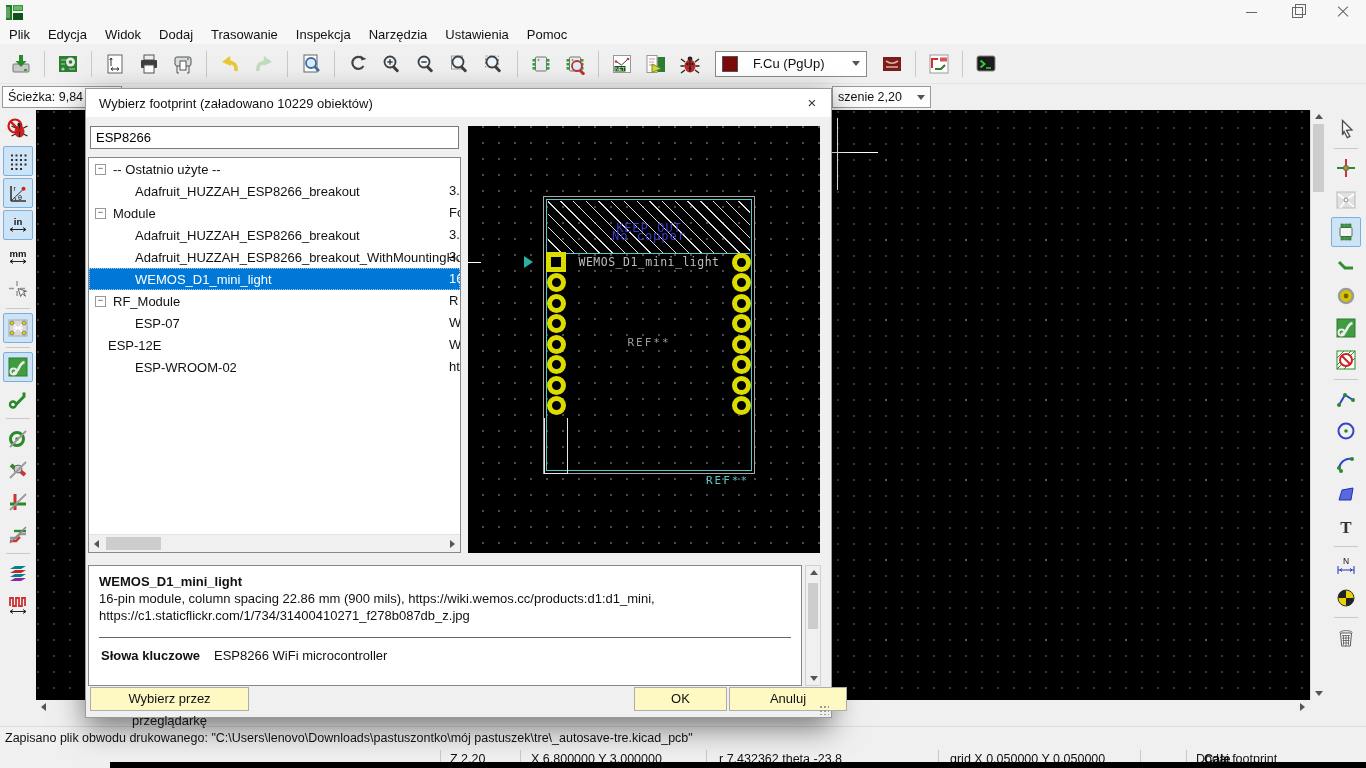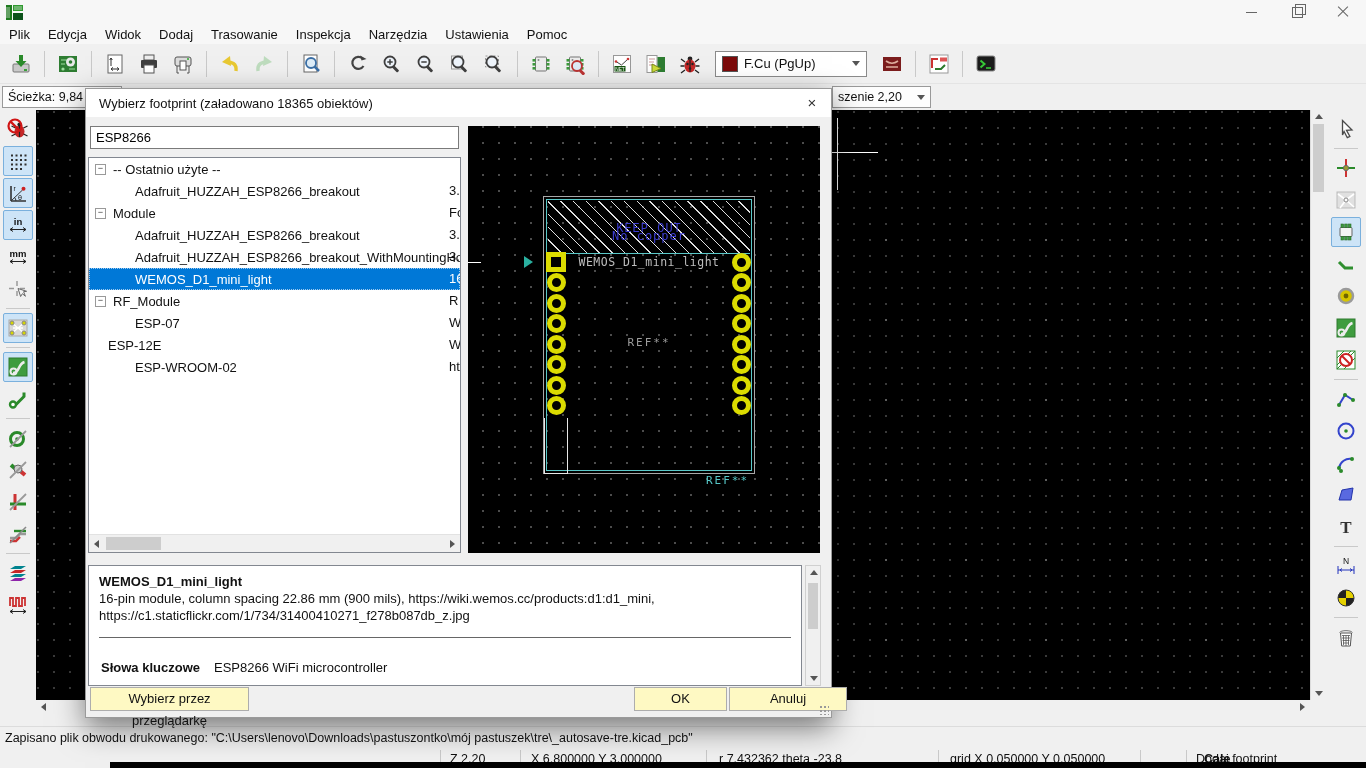--- a/index.html
+++ b/index.html
@@ -19,21 +19,21 @@
   .close-glyph:before{transform:rotate(45deg);} .close-glyph:after{transform:rotate(-45deg);}
   
   #menubar{left:0;top:24px;width:1366px;height:20px;background:#f7f7f7;display:flex;align-items:center;font-size:13px;}
   .menu-item{padding:1px 9px;}
   
   #toolbar-top{left:0;top:44px;width:1366px;height:39px;background:#f0f0f0;display:flex;align-items:center;padding-left:4px;box-sizing:border-box;}
   .icon-btn{width:30px;height:30px;display:flex;align-items:center;justify-content:center;margin:0 1px;border:1px solid transparent;border-radius:2px;flex:0 0 auto;}
   .icon-btn.active{background:#cde4f7;border-color:#7ab0dd;}
   .hsep{width:1px;height:26px;background:#c9c9c9;margin:0 6px;flex:0 0 auto;}
   .vsep{height:1px;width:24px;background:#c9c9c9;margin:3px 0;flex:0 0 auto;}
-  .layer-combo{height:24px;width:138px;background:#fff;border:1px solid #8a8a8a;display:flex;align-items:center;padding:0 6px;margin:0 8px;font-size:13px;gap:6px;flex:0 0 auto;}
+  .layer-combo{height:24px;width:138px;background:#fff;border:1px solid #8a8a8a;display:flex;align-items:center;padding:0 6px;margin:0 8px;font-size:13px;gap:15px;flex:0 0 auto;}
   .swatch{width:14px;height:14px;border:1px solid #555;flex:0 0 auto;}
   .combo-text{flex:1;}
   .carr{width:0;height:0;border-left:4px solid transparent;border-right:4px solid transparent;border-top:5px solid #555;}
   #row2{left:0;top:83px;width:1366px;height:27px;background:#f0f0f0;border-top:1px solid #e4e4e4;}
   .row2-combo{position:absolute;height:22px;background:#fdfdfd;border:1px solid #999;font-size:12.5px;display:flex;align-items:center;padding:0 5px;box-sizing:border-box;white-space:nowrap;overflow:hidden;}
   #track-combo{left:2px;top:2px;width:120px;}
   #zoom-combo{left:832px;top:2px;width:99px;justify-content:space-between;}
   
   #left-toolbar{left:0;top:110px;width:36px;height:606px;background:#f0f0f0;display:flex;flex-direction:column;align-items:center;padding-top:3px;box-sizing:border-box;}
   #left-toolbar .icon-btn,#right-toolbar .icon-btn{width:28px;height:28px;margin:1px 0;}
@@ -78,21 +78,21 @@
   .fp-label{position:absolute;left:96px;top:129px;width:170px;text-align:center;color:#bdbdbd;font-family:"DejaVu Sans Mono",monospace;font-size:11.5px;letter-spacing:.5px;}
   .fp-ref1{position:absolute;left:131px;top:210px;width:100px;text-align:center;color:#9c9c9c;font-family:"DejaVu Sans Mono",monospace;font-size:11px;letter-spacing:2px;}
   .fp-ref2{position:absolute;left:238px;top:348px;color:#56c8c8;font-family:"DejaVu Sans Mono",monospace;font-size:11px;letter-spacing:2px;}
   .wline{position:absolute;background:#e8e8e8;}
   .fp-anchor{position:absolute;left:56px;top:130px;width:0;height:0;border-top:6px solid transparent;border-bottom:6px solid transparent;border-left:9px solid #2ab0a0;}
   .fp-crossstub{position:absolute;left:0;top:136px;width:13px;height:1px;background:#fff;}
   #dlg-info{position:absolute;left:2px;top:476px;width:714px;height:121px;background:#fff;border:1px solid #828790;box-sizing:border-box;padding:8px 10px;font-size:13px;}
   .info-name{font-weight:bold;}
   .info-desc{margin-top:2px;line-height:1.28;overflow-wrap:anywhere;width:680px;}
   .info-hr{margin-top:13px;border-top:1px solid #666;width:692px;}
-  .info-keywords{position:absolute;left:12px;bottom:10px;}
+  .info-keywords{position:absolute;left:12px;bottom:22px;}
   .kw-label{font-weight:bold;margin-right:14px;}
   #dlg-info-scroll{position:absolute;left:719px;top:476px;width:16px;height:121px;background:#f0f0f0;border:1px solid #d0d0d0;box-sizing:border-box;}
   #dlg-info-scroll .thumb{position:absolute;left:2px;top:17px;width:10px;height:46px;background:#cdcdcd;}
   .btn{position:absolute;height:24px;background:#fef9c3;border:1px solid #adadad;font-size:13px;text-align:center;line-height:22px;box-sizing:border-box;}
   #btn-browser{left:4px;top:598px;width:159px;}
   #btn-ok{left:548px;top:598px;width:93px;}
   #btn-cancel{left:643px;top:598px;width:118px;}
   #dlg-grip{position:absolute;right:2px;bottom:2px;width:10px;height:10px;background-image:radial-gradient(#999 1px,transparent 1.1px);background-size:4px 4px;}
   
   #statusbar{left:0;top:726px;width:1366px;height:42px;background:#f0f0f0;border-top:1px solid #dcdcdc;font-size:12.5px;}
@@ -598,21 +598,21 @@
         <path d="M5.5 7l1.2 13h8.6L16.5 7z" fill="#fff" stroke="#555"></path>
         <path d="M7 9.5h8M7 12h8M7.5 14.5h7M8 17h6" stroke="#555" stroke-width=".8"></path>
         <path d="M8.5 9.5V19M11 9.5V20M13.5 9.5V19" stroke="#555" stroke-width=".8"></path>
         <path d="M4.5 6.5c1.5-2.5 11.5-2.5 13 0" fill="none" stroke="#777"></path>
       </svg>
     </div>
   </div>
 
 <div id="dialog" class="abs">
   <div id="dlg-title">
-    <span>Wybierz footprint (załadowano 18365 obiektów)</span>
+    <span>Wybierz footprint (załadowano 10229 obiektów)</span>
   </div>
   <div id="dlg-close">×</div>
   <input id="dlg-search" value="ESP8266" style="">
   <div id="dlg-tree">
     <div id="tree-rows">
         <div class="tree-row" style="padding-left: 6px;">
           <span class="expander">−</span>
           <span class="tree-label">-- Ostatnio użyte --</span>
         </div>
         <div class="tree-row" style="padding-left: 46px;">

